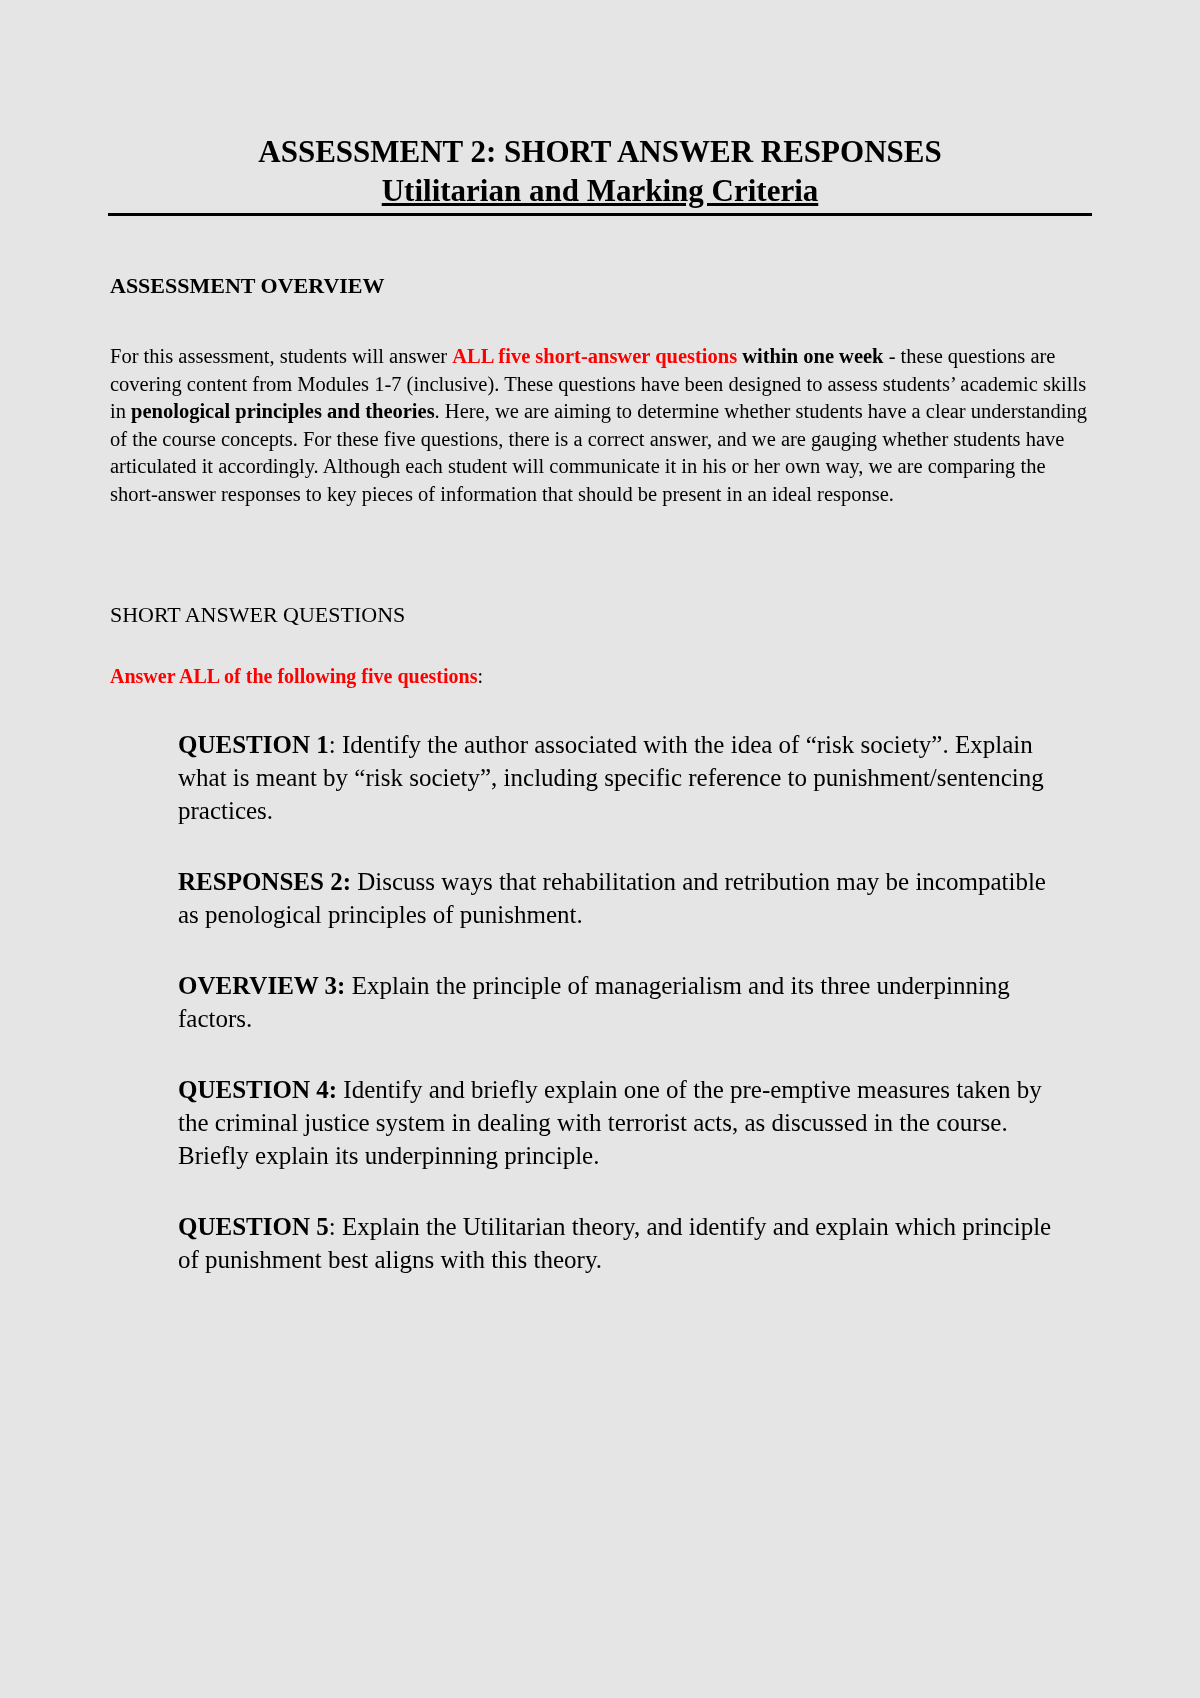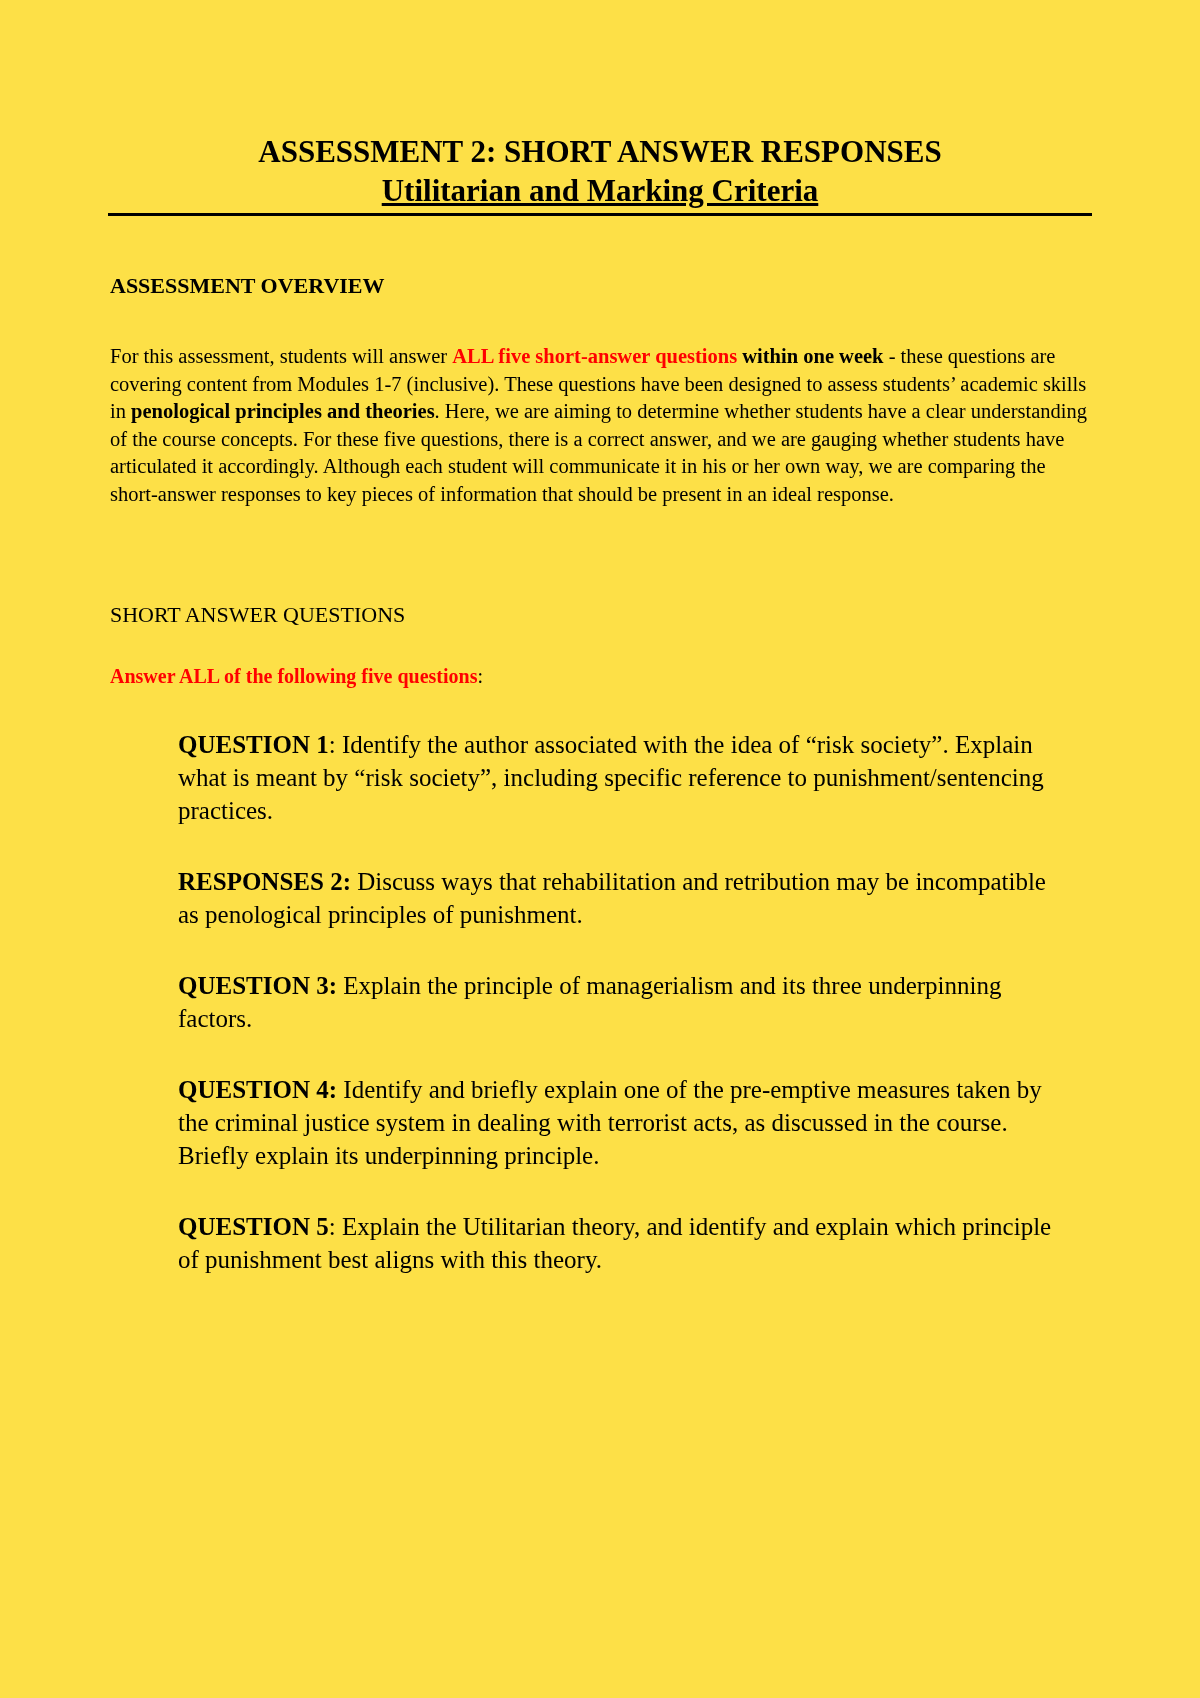--- a/index.html
+++ b/index.html
@@ -3,21 +3,21 @@
 <meta charset="utf-8">
 <style>
   :root { --accent-red: #ff0000; --ink: #000000; }
   * { box-sizing: border-box; }
   html, body { margin: 0; padding: 0; background: #ffffff; }
   .page {
     position: relative;
     width: 1200px;
     height: 1698px;
     margin: 0 auto;
-    background: #fde047;
+    background: #e5e5e5;
     color: var(--ink);
     font-family: "Liberation Serif", "DejaVu Serif", serif;
     overflow: hidden;
   }
   .header-block {
     margin: 132px 108px 0 108px;
     border-bottom: 3px solid #000;
     padding-bottom: 3px;
   }
   .title-line {
@@ -87,20 +87,20 @@
     <p class="overview-para"><span class="run-normal">For this assessment, students will answer </span><span class="run-red-bold">ALL five short-answer questions</span><span class="run-bold"> within one week</span><span class="run-normal"> - these questions are covering content from Modules 1-7 (inclusive). These questions have been designed to assess students’ academic skills in </span><span class="run-bold">penological principles and theories</span><span class="run-normal">. Here, we are aiming to determine whether students have a clear understanding of the course concepts. For these five questions, there is a correct answer, and we are gauging whether students have articulated it accordingly. Although each student will communicate it in his or her own way, we are comparing the short-answer responses to key pieces of information that should be present in an ideal response.</span></p>
 
     <p class="saq-heading">SHORT ANSWER QUESTIONS</p>
 
     <p class="saq-intro"><span class="run-red-bold">Answer ALL of the following five questions</span><span class="run-normal">:</span></p>
 
     <p class="question"><span class="run-bold">QUESTION 1</span><span class="run-normal">: Identify the author associated with the idea of “risk society”. Explain what is meant by “risk society”, including specific reference to punishment/sentencing practices.</span></p>
 
     <p class="question"><span class="run-bold">RESPONSES 2:</span><span class="run-normal"> Discuss ways that rehabilitation and retribution may be incompatible as penological principles of punishment.</span></p>
 
-    <p class="question"><span class="run-bold">QUESTION 3:</span><span class="run-normal"> Explain the principle of managerialism and its three underpinning factors.</span></p>
+    <p class="question"><span class="run-bold">OVERVIEW 3:</span><span class="run-normal"> Explain the principle of managerialism and its three underpinning factors.</span></p>
 
     <p class="question"><span class="run-bold">QUESTION 4:</span><span class="run-normal"> Identify and briefly explain one of the pre-emptive measures taken by the criminal justice system in dealing with terrorist acts, as discussed in the course. Briefly explain its underpinning principle.</span></p>
 
     <p class="question"><span class="run-bold">QUESTION 5</span><span class="run-normal">: Explain the Utilitarian theory, and identify and explain which principle of punishment best aligns with this theory.</span></p>
 
   </div>
 </div>
 
 </body></html>

